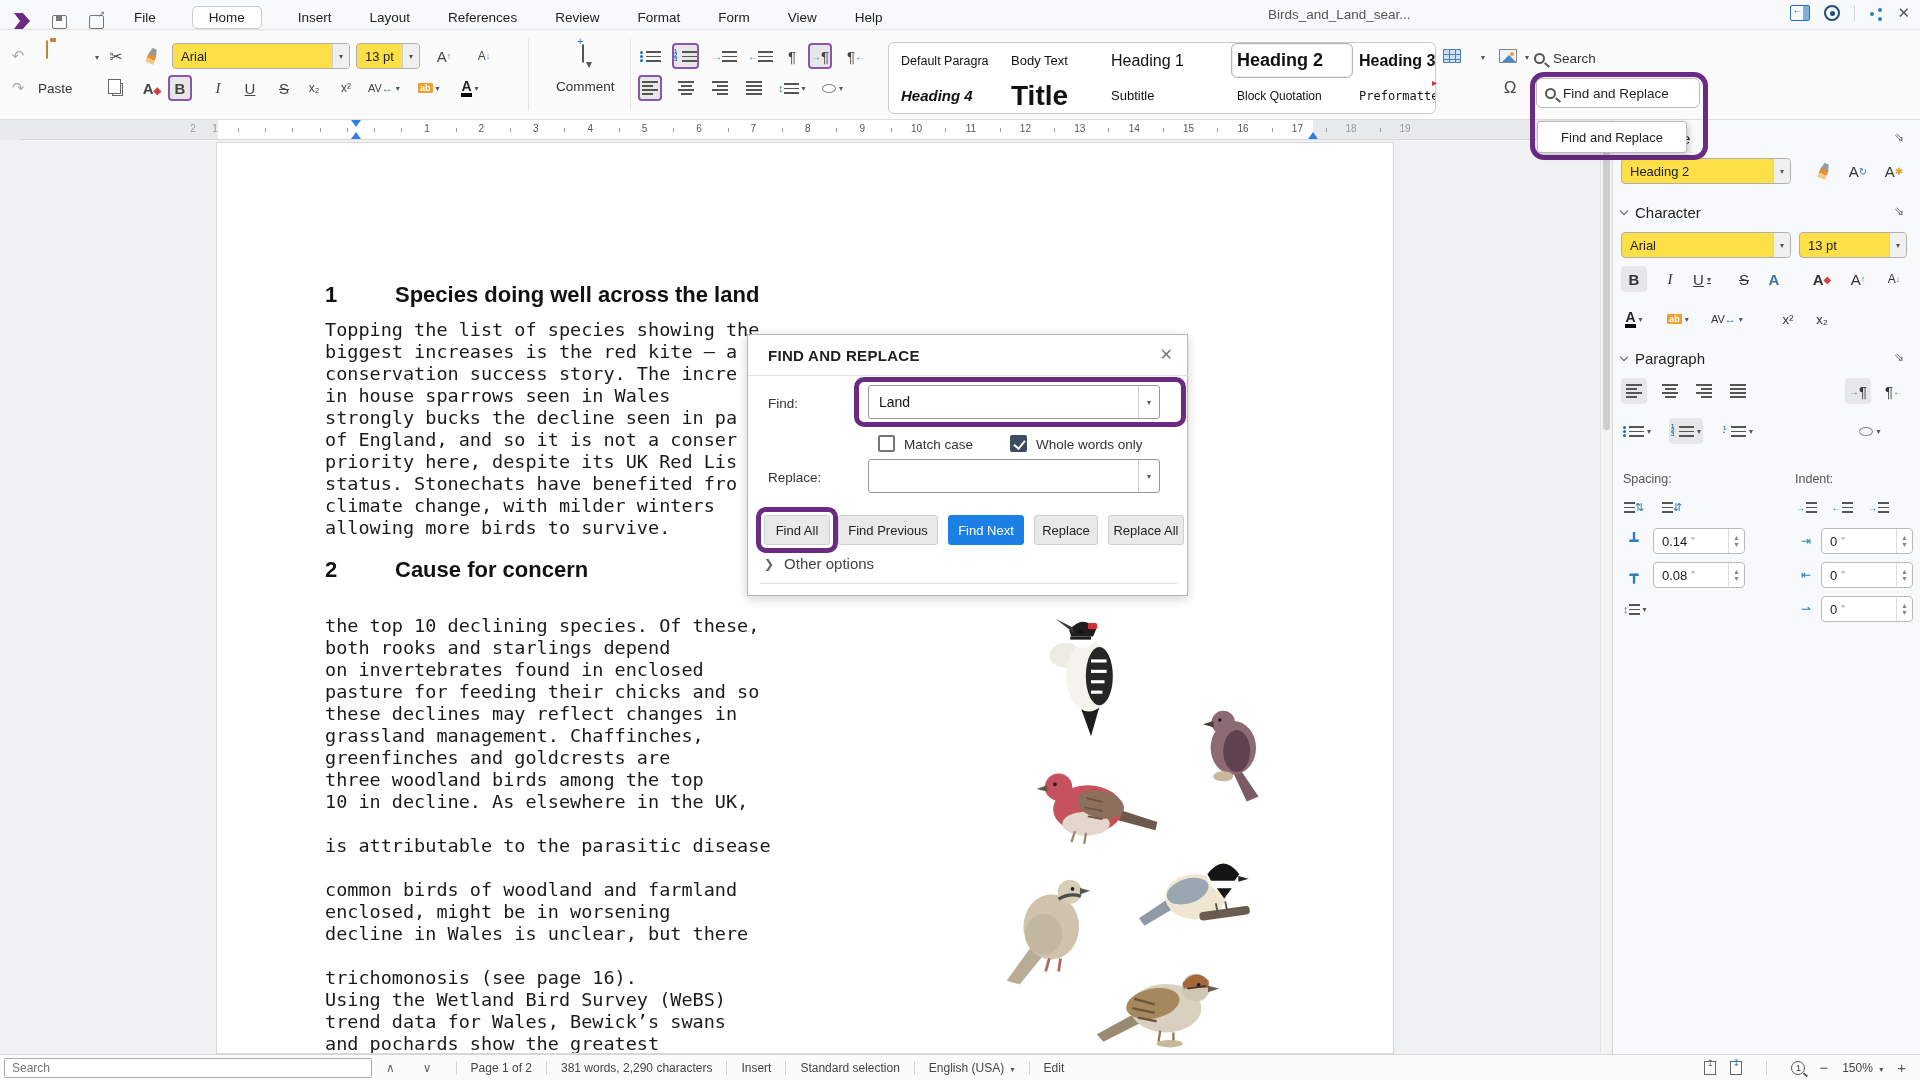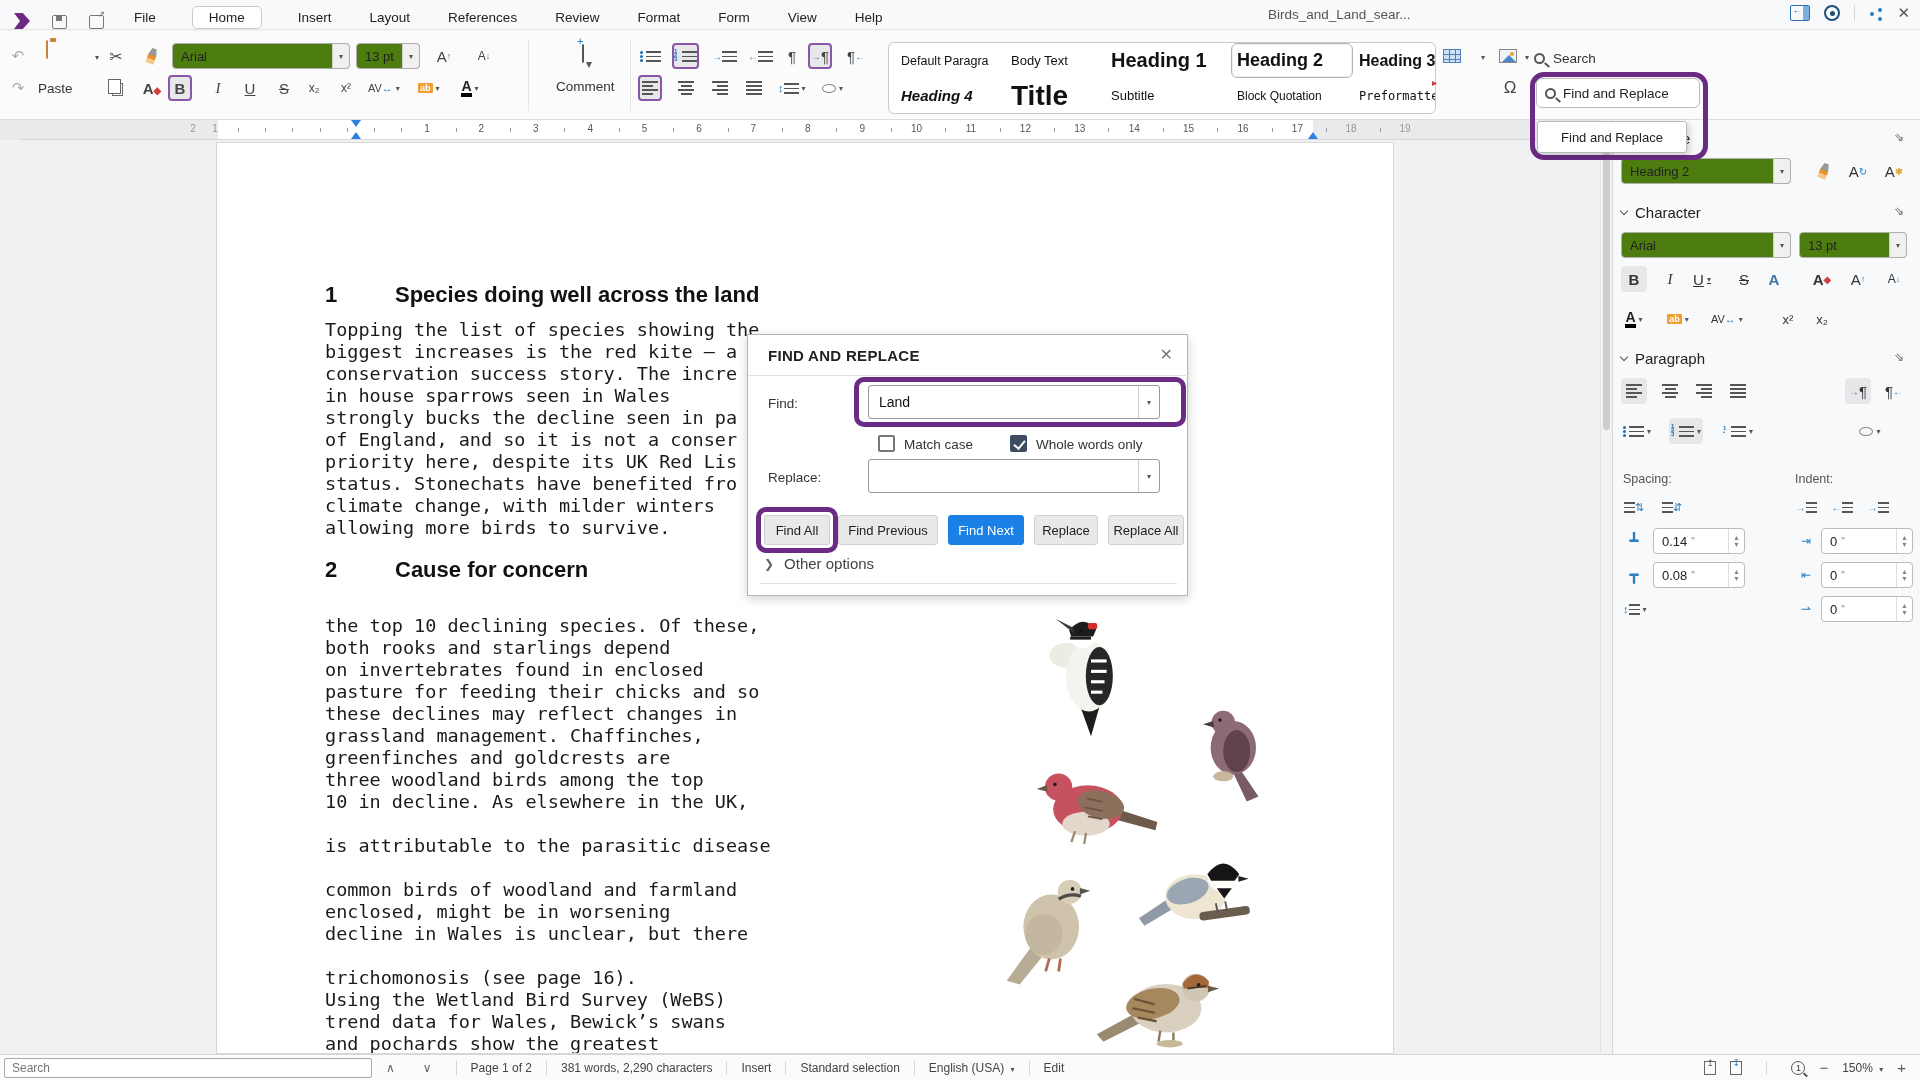--- a/index.html
+++ b/index.html
@@ -31,21 +31,21 @@
   .ico-dots::after{content:"";position:absolute;left:9px;top:2px;width:4px;height:4px;border-radius:50%;background:#2a7fc0;box-shadow:-8px 4px 0 #2a7fc0,0 9px 0 #2a7fc0}
   .ico-close{font-size:15px;color:#555}
   .tb-sep{width:1px;height:16px;background:#d5d5d5}
 
   
   .toolbar{position:absolute;left:0;top:31px;width:1920px;height:89px;background:#fbfbfc;border-bottom:1px solid #dcdcdc}
   .tbtn{position:absolute;display:flex;align-items:center;justify-content:center;height:26px;min-width:24px;color:#444;font-size:15px;border:2px solid transparent;border-radius:4px}
   .tg-on{background:#e7e7e9;border:2px solid #8a56a8}
   .gray{color:#aaa}
   .dd{font-size:8px;color:#555;margin-left:3px}
-  .combo{position:absolute;height:26px;background:#4d7c0f;border:1px solid #b0b0b0;border-radius:4px;display:flex;align-items:center;font-size:13px;color:#222;padding-left:8px}
+  .combo{position:absolute;height:26px;background:#fde047;border:1px solid #b0b0b0;border-radius:4px;display:flex;align-items:center;font-size:13px;color:#222;padding-left:8px}
   .combo .dd{margin-left:auto;padding:0 6px;border-left:1px solid #d0d0d0;align-self:stretch;display:flex;align-items:center;background:#f0f0f1;border-radius:0 3px 3px 0}
   .stripes{display:inline-block;width:15px;height:11px;background:repeating-linear-gradient(to bottom,#555 0 1.6px,transparent 1.6px 4.7px)}
   .al{display:flex;flex-direction:column;gap:2.6px;width:16px}
   .al i{height:1.6px;background:#555;display:block}
   .al.c{align-items:center}.al.r{align-items:flex-end}
   .dotcol{width:4px;height:11px;margin-right:2px;position:relative}
   .dotcol::after{content:"";position:absolute;left:0;top:0;width:3px;height:3px;border-radius:50%;background:#1a6fb5;box-shadow:0 4px 0 #1a6fb5,0 8px 0 #1a6fb5}
   .numcol{width:6px;margin-right:2px;font-size:6px;line-height:3.9px;color:#1a6fb5;font-weight:bold}
   .mag{display:inline-block;width:11px;height:11px;border:2px solid #555;border-radius:50%;position:relative}
   .mag::after{content:"";position:absolute;left:8px;top:9px;width:6px;height:2px;background:#555;transform:rotate(40deg)}
@@ -68,21 +68,21 @@
   .pgbrk{position:relative;width:20px;height:14px;border-top:2px dashed #cc3333}
   .pgbrk::before{content:"▸";position:absolute;left:-8px;top:-10px;color:#cc3333;font-size:10px}
   .lbl{font-size:13.5px;color:#333}
   .vline{position:absolute;top:8px;height:72px;width:1px;background:#e4e4e6}
 
   
   .gallery{position:absolute;left:888px;top:11px;width:548px;height:72px;background:#fff;border:1px solid #c9c9c9;border-radius:6px;display:grid;grid-template-columns:110px 100px 126px 122px 106px;grid-template-rows:35px 35px;overflow:hidden;padding-left:6px}
   .gcell{display:flex;align-items:center;padding:0 5px;white-space:nowrap;overflow:hidden;color:#111;border:1px solid transparent}
   .gcell.sel{border:1px solid #b5b5b5;border-radius:6px;background:#fff;box-shadow:0 0 0 1px #eee inset}
   .st-default{font-size:12.5px}.st-body{font-size:13px}
-  .st-h1{font-size:20px;font-weight:bold}.st-h2{font-size:18px;font-weight:bold}
+  .st-h1{font-size:16px;font-weight:normal}.st-h2{font-size:18px;font-weight:bold}
   .st-h3{font-size:16px;font-weight:bold}.st-h4{font-size:15px;font-weight:bold;font-style:italic}
   .st-title{font-size:28px;font-weight:bold}.st-subtitle{font-size:13px}
   .st-quote{font-size:12px}.st-pre{font-family:"DejaVu Sans Mono",monospace;font-size:12px}
 
   
   .fr-btn{position:absolute;left:1536px;top:47px;width:164px;height:30px;background:#fff;border:1px solid #bbb;border-radius:6px;display:flex;align-items:center;padding-left:8px;gap:7px;font-size:13.5px;color:#222}
   .badge-a{position:absolute;left:16px;top:50px;width:9px;height:9px;background:#2a7fc0;color:#fff;font-size:7px;border-radius:50%;text-align:center;line-height:9px}
   .ann-ring{position:absolute;border:5px solid var(--purple);border-radius:14px;pointer-events:none;z-index:70}
   .tooltip{position:absolute;left:1537px;top:121px;width:150px;height:32px;background:#fff;border:1px solid #b9b9b9;border-radius:3px;box-shadow:2px 3px 6px rgba(0,0,0,.18);display:flex;align-items:center;justify-content:center;font-size:13px;color:#222;z-index:75}
 

